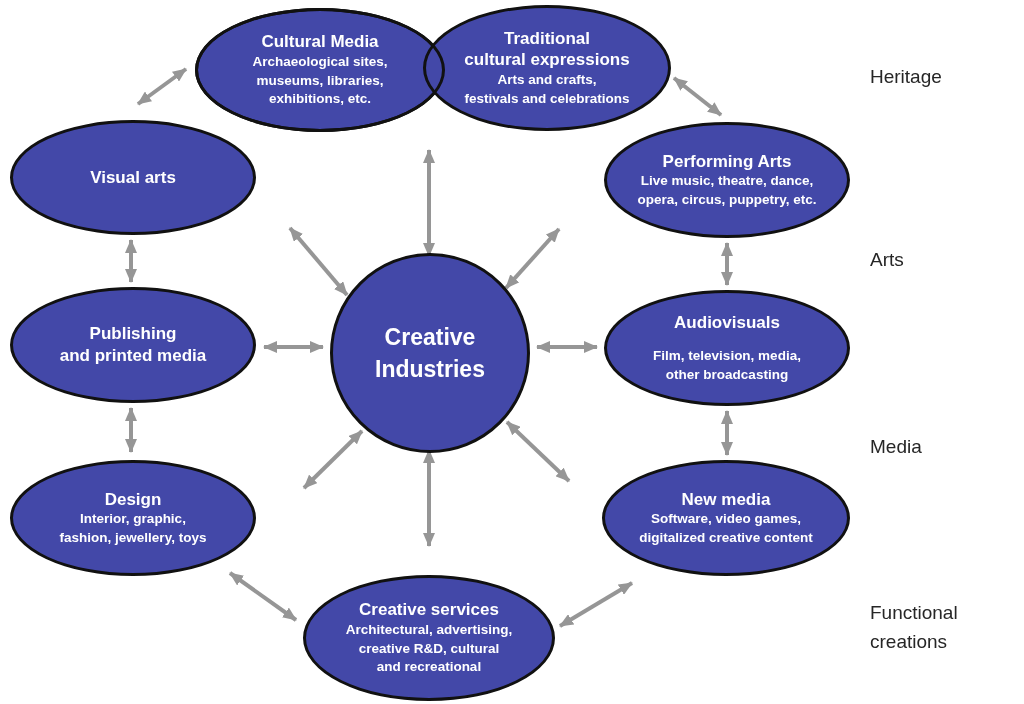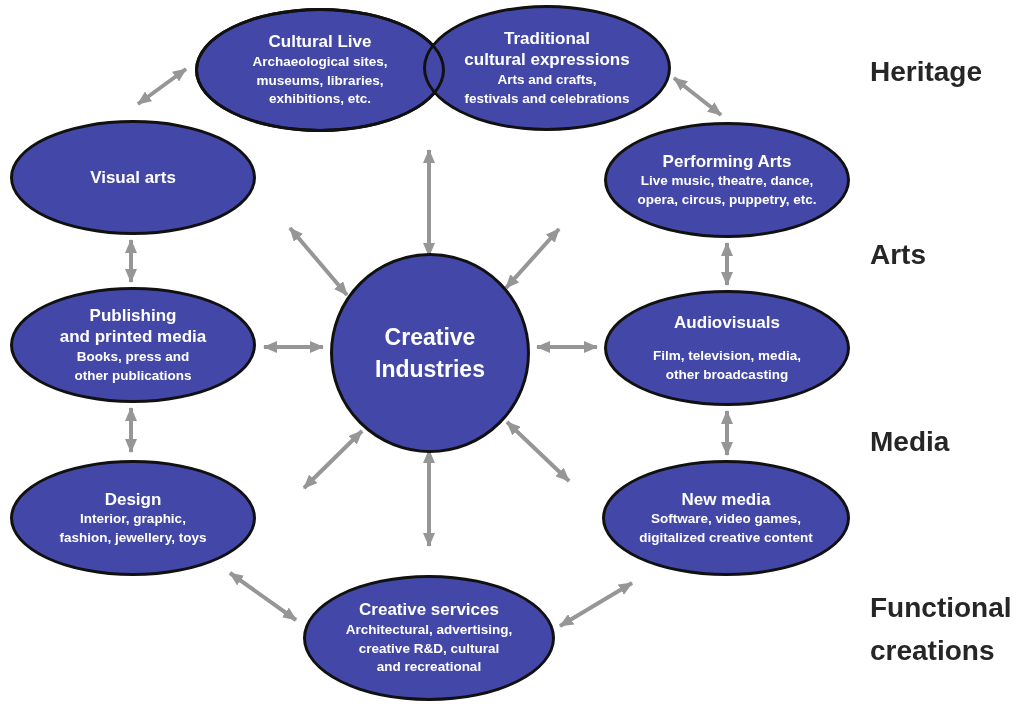--- a/index.html
+++ b/index.html
@@ -40,21 +40,21 @@
   .n-visual{left:10px;top:120px;width:246px;height:115px;}
   .n-performing{left:604px;top:122px;width:246px;height:116px;}
   .n-publishing{left:10px;top:287px;width:246px;height:116px;}
   .n-audio{left:604px;top:290px;width:246px;height:116px;gap:14px;}
   .n-design{left:10px;top:460px;width:246px;height:116px;}
   .n-newmedia{left:602px;top:460px;width:248px;height:116px;}
   .n-services{left:303px;top:575px;width:252px;height:126px;}
   .n-center{left:330px;top:253px;width:200px;height:200px;}
   .cat{
     position:absolute;z-index:2;color:var(--category-text);
-    font-size:28px;font-weight:700;line-height:1.55;
+    font-size:19px;font-weight:400;line-height:1.55;margin-top:12px;
   }
   .cat-heritage{left:870px;top:50px;}
   .cat-arts{left:870px;top:233px;}
   .cat-media{left:870px;top:420px;}
   .cat-functional{left:870px;top:586px;width:156px;}
 </style>
 </head>
 <body>
 
 <div class="stage">
@@ -82,21 +82,21 @@
     <line x1="131" y1="240" x2="131" y2="282" marker-start="url(#ah)" marker-end="url(#ahe)"></line>
     <line x1="131" y1="408" x2="131" y2="452" marker-start="url(#ah)" marker-end="url(#ahe)"></line>
     <line x1="230" y1="573" x2="296" y2="620" marker-start="url(#ah)" marker-end="url(#ahe)"></line>
     <line x1="560" y1="626" x2="632" y2="583" marker-start="url(#ah)" marker-end="url(#ahe)"></line>
     <line x1="727" y1="411" x2="727" y2="455" marker-start="url(#ah)" marker-end="url(#ahe)"></line>
     <line x1="727" y1="243" x2="727" y2="285" marker-start="url(#ah)" marker-end="url(#ahe)"></line>
     <line x1="674" y1="78" x2="721" y2="115" marker-start="url(#ah)" marker-end="url(#ahe)"></line>
   </svg>
 
   <div class="node n-cultural">
-    <div class="title">Cultural Live</div>
+    <div class="title">Cultural Media</div>
     <div class="sub">Archaeological sites,
 museums, libraries,
 exhibitions, etc.</div>
   </div>
 
   <div class="node n-traditional">
     <div class="title">Traditional
 cultural expressions</div>
     <div class="sub">Arts and crafts,
 festivals and celebrations</div>
@@ -110,22 +110,20 @@
 
   <div class="node n-performing">
     <div class="title">Performing Arts</div>
     <div class="sub">Live music, theatre, dance,
 opera, circus, puppetry, etc.</div>
   </div>
 
   <div class="node n-publishing">
     <div class="title">Publishing
 and printed media</div>
-    <div class="sub">Books, press and
-other publications</div>
   </div>
 
   <div class="node n-audio">
     <div class="title">Audiovisuals</div>
     <div class="sub">Film, television, media,
 other broadcasting</div>
   </div>
 
   <div class="node n-design">
     <div class="title">Design</div>

